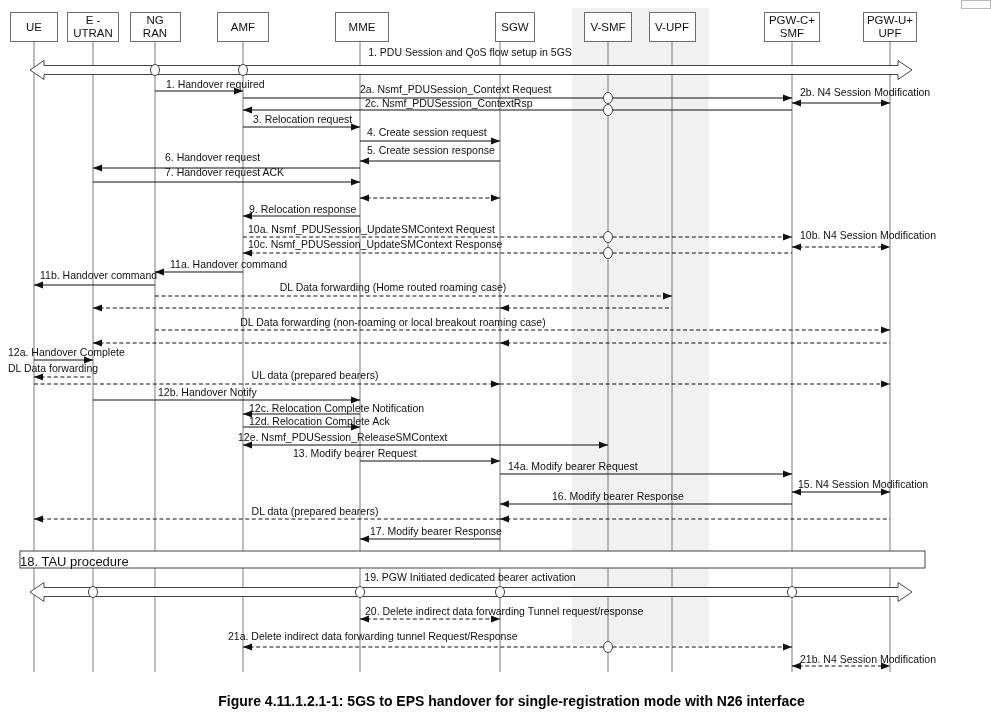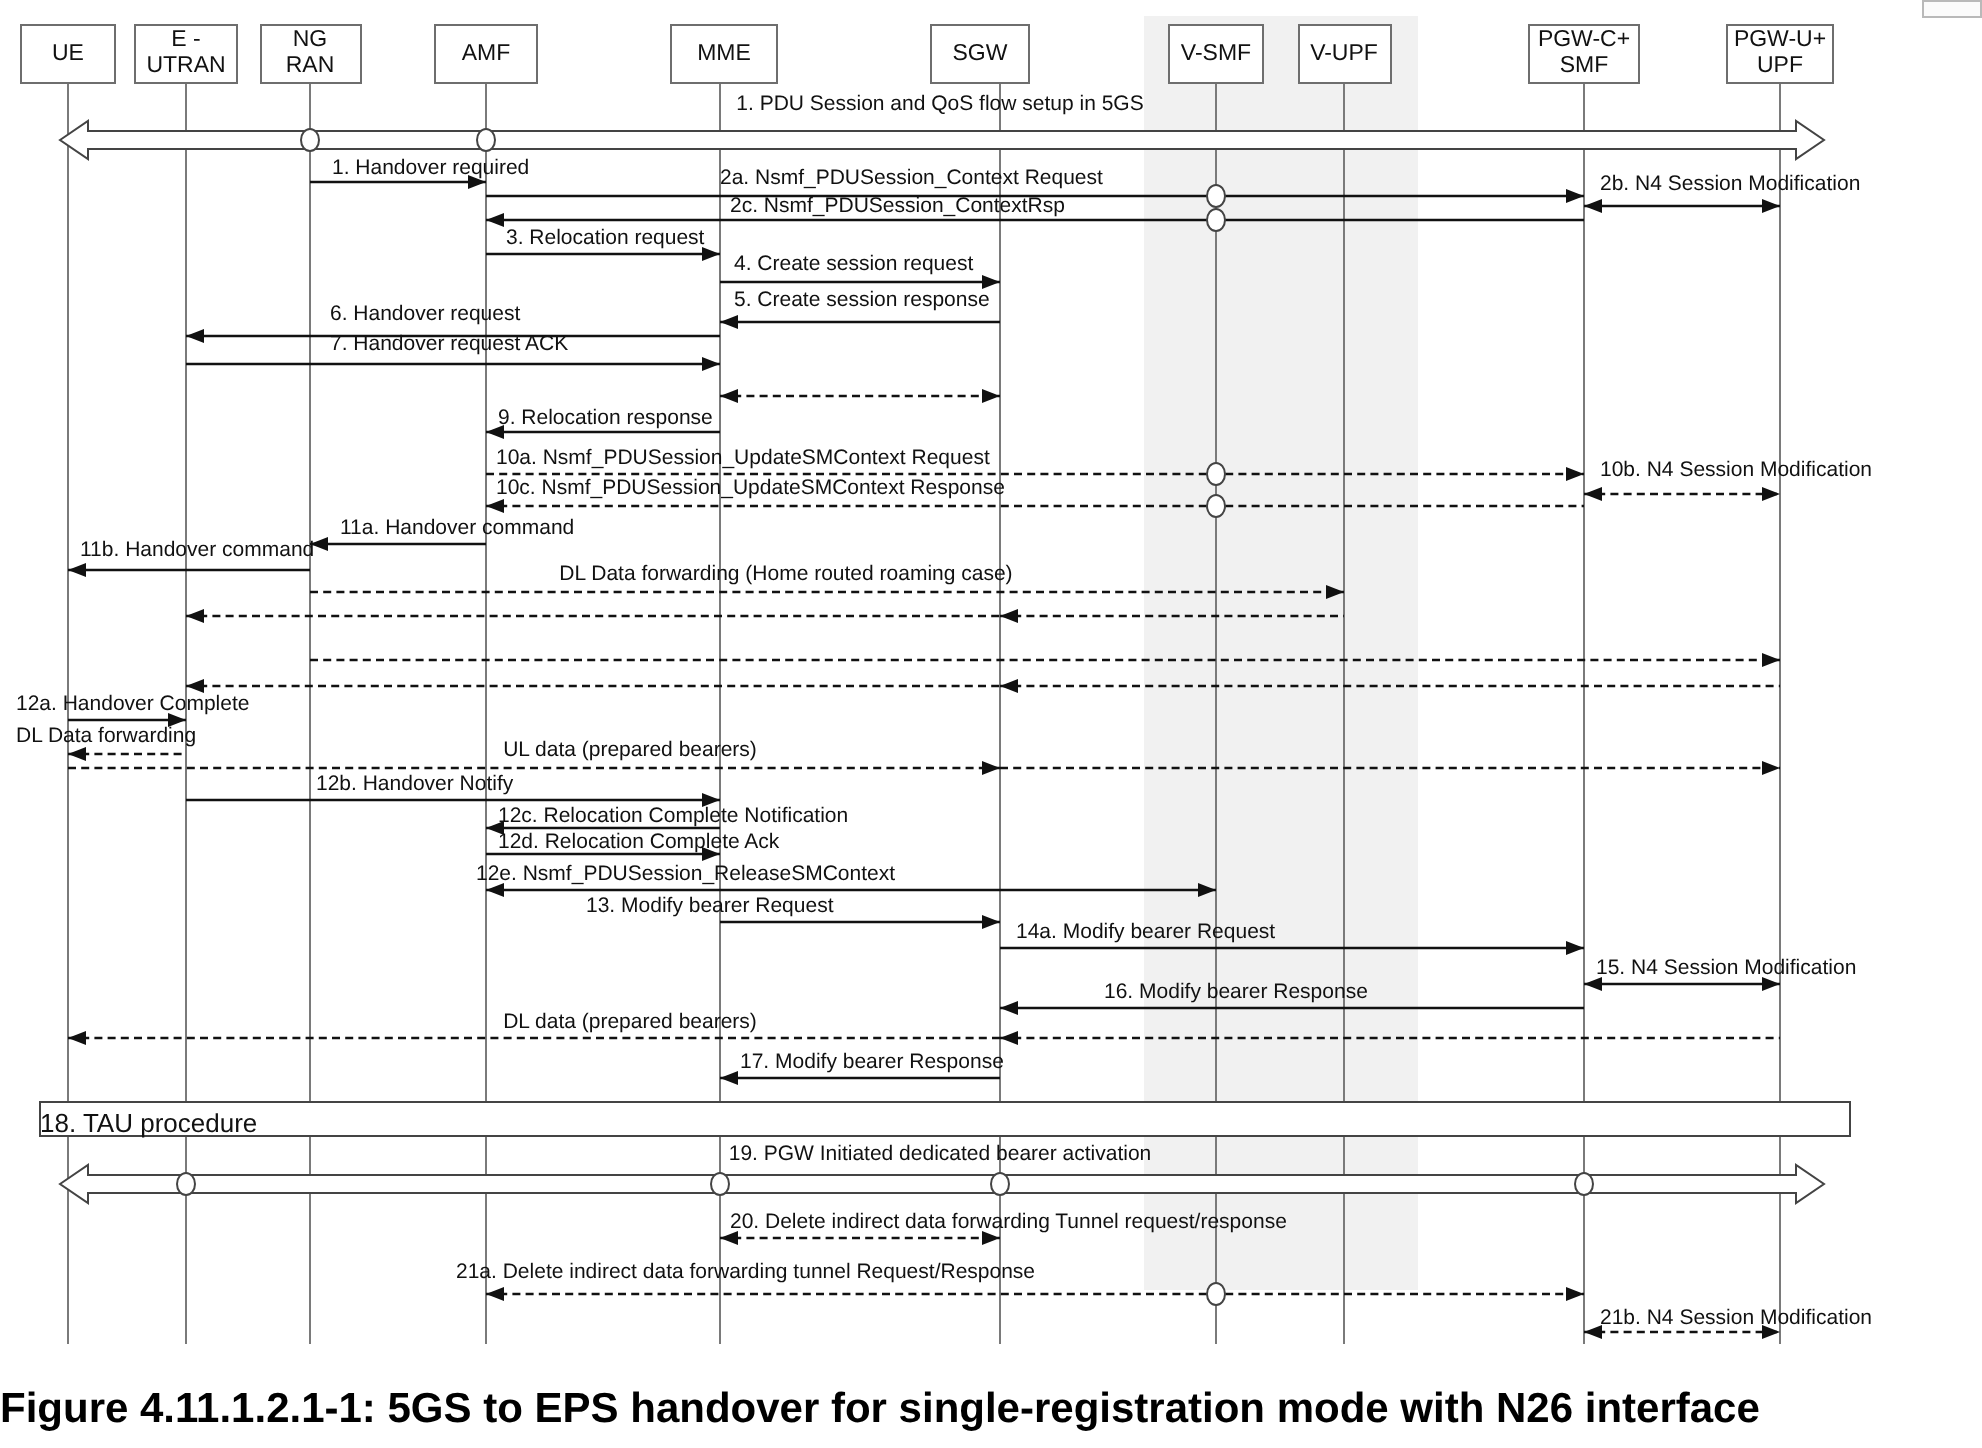--- a/index.html
+++ b/index.html
@@ -16,22 +16,22 @@
   .mlabel.center{transform:translateX(-50%);}
   .pbox{
     position:absolute;box-sizing:border-box;border:1.2px solid #6e6e6e;background:#fff;
     display:flex;align-items:center;justify-content:center;text-align:center;
     font-size:11.5px;line-height:1.12;white-space:pre-line;color:#111;
   }
   .procbox-label{
     position:absolute;text-align:left;font-size:13px;line-height:1;color:#111;
   }
   .caption{
-    position:absolute;left:0;right:0;top:693px;text-align:left;
-    font-weight:bold;font-size:21px;color:#000;
+    position:absolute;left:0;right:0;top:693px;text-align:center;
+    font-weight:bold;font-size:14px;color:#000;padding-left:32px;
   }
   .corner{
     position:absolute;right:0;top:0;width:30px;height:9px;box-sizing:border-box;
     border:1px solid #b9b9b9;background:#fbfbfb;
   }
 </style>
 </head>
 <body>
 
 <div id="diagram">
@@ -163,20 +163,21 @@
       <div class="mlabel" style="left: 367px; top: 145px;">5. Create session response</div>
       <div class="mlabel" style="left: 165px; top: 152px;">6. Handover request</div>
       <div class="mlabel" style="left: 165px; top: 167px;">7. Handover request ACK</div>
       <div class="mlabel" style="left: 249px; top: 204px;">9. Relocation response</div>
       <div class="mlabel" style="left: 248px; top: 224px;">10a. Nsmf_PDUSession_UpdateSMContext Request</div>
       <div class="mlabel" style="left: 800px; top: 230px;">10b. N4 Session Modification</div>
       <div class="mlabel" style="left: 248px; top: 239px;">10c. Nsmf_PDUSession_UpdateSMContext Response</div>
       <div class="mlabel" style="left: 170px; top: 259px;">11a. Handover command</div>
       <div class="mlabel" style="left: 40px; top: 270px;">11b. Handover command</div>
       <div class="mlabel center" style="left: 393px; top: 282px;">DL Data forwarding (Home routed roaming case)</div>
+      <div class="mlabel center" style="left: 393px; top: 317px;">DL Data forwarding (non-roaming or local breakout roaming case)</div>
       <div class="mlabel" style="left: 8px; top: 347px;">12a. Handover Complete</div>
       <div class="mlabel" style="left: 8px; top: 363px;">DL Data forwarding</div>
       <div class="mlabel center" style="left: 315px; top: 370px;">UL data (prepared bearers)</div>
       <div class="mlabel" style="left: 158px; top: 387px;">12b. Handover Notify</div>
       <div class="mlabel" style="left: 249px; top: 403px;">12c. Relocation Complete Notification</div>
       <div class="mlabel" style="left: 249px; top: 416px;">12d. Relocation Complete Ack</div>
       <div class="mlabel" style="left: 238px; top: 432px;">12e. Nsmf_PDUSession_ReleaseSMContext</div>
       <div class="mlabel" style="left: 293px; top: 448px;">13. Modify bearer Request</div>
       <div class="mlabel" style="left: 508px; top: 461px;">14a. Modify bearer Request</div>
       <div class="mlabel" style="left: 798px; top: 479px;">15. N4 Session Modification</div>
@@ -186,21 +187,21 @@
       <div class="mlabel" style="left: 365px; top: 606px;">20. Delete indirect data forwarding Tunnel request/response</div>
       <div class="mlabel" style="left: 228px; top: 631px;">21a. Delete indirect data forwarding tunnel Request/Response</div>
       <div class="mlabel" style="left: 800px; top: 654px;">21b. N4 Session Modification</div>
       <div class="pbox" style="left: 10px; top: 12px; width: 48px; height: 30px;">UE</div>
       <div class="pbox" style="left: 67px; top: 12px; width: 52px; height: 30px;">E -
 UTRAN</div>
       <div class="pbox" style="left: 129.5px; top: 12px; width: 51px; height: 30px;">NG
 RAN</div>
       <div class="pbox" style="left: 217px; top: 12px; width: 52px; height: 30px;">AMF</div>
       <div class="pbox" style="left: 335px; top: 12px; width: 54px; height: 30px;">MME</div>
-      <div class="pbox" style="left: 465px; top: 12px; width: 50px; height: 30px; text-align: right;">SGW</div>
+      <div class="pbox" style="left: 495px; top: 12px; width: 40px; height: 30px; text-align: right;">SGW</div>
       <div class="pbox" style="left: 584px; top: 12px; width: 48px; height: 30px;">V-SMF</div>
       <div class="pbox" style="left: 648.5px; top: 12px; width: 47px; height: 30px;">V-UPF</div>
       <div class="pbox" style="left: 764px; top: 12px; width: 56px; height: 30px;">PGW-C+
 SMF</div>
       <div class="pbox" style="left: 863px; top: 12px; width: 54px; height: 30px;">PGW-U+
 UPF</div>
     </div>
 </div>
 
 <div class="caption">Figure 4.11.1.2.1-1: 5GS to EPS handover for single-registration mode with N26 interface</div>

